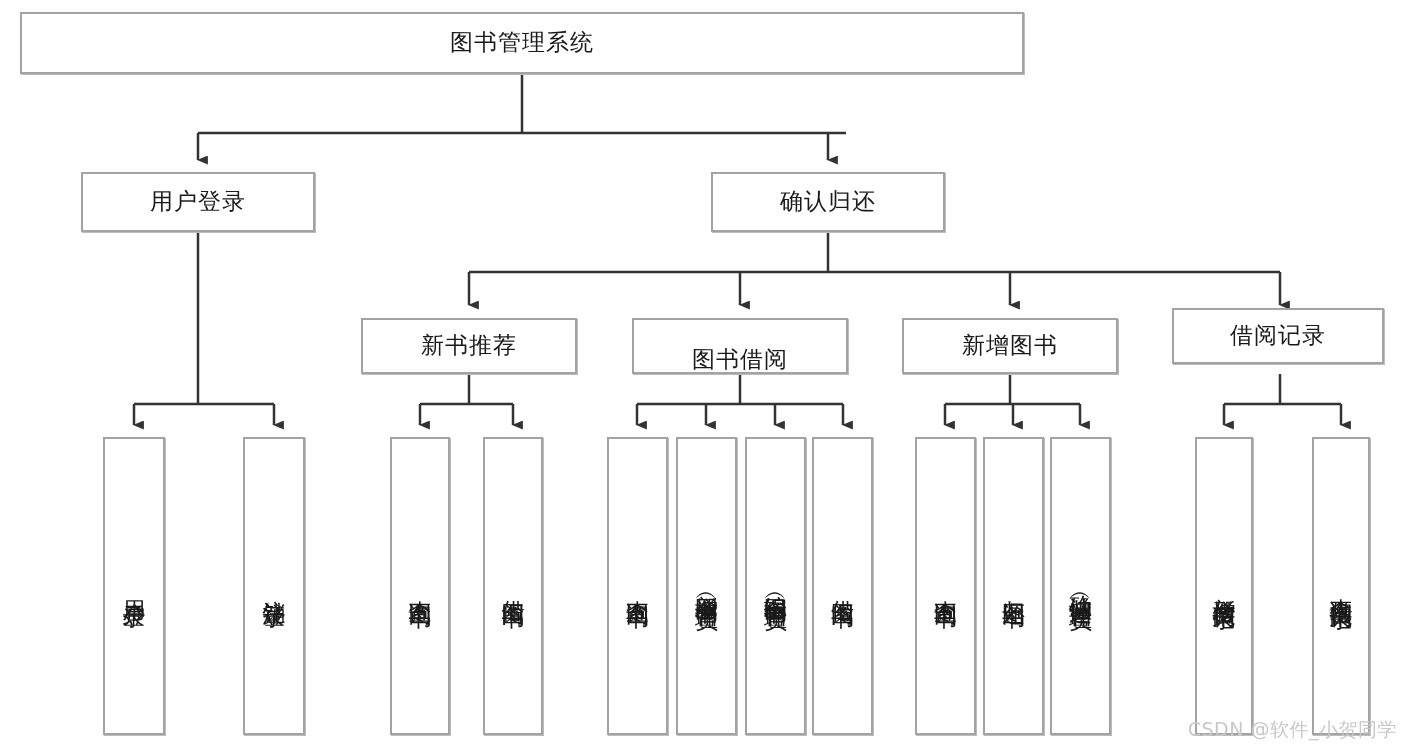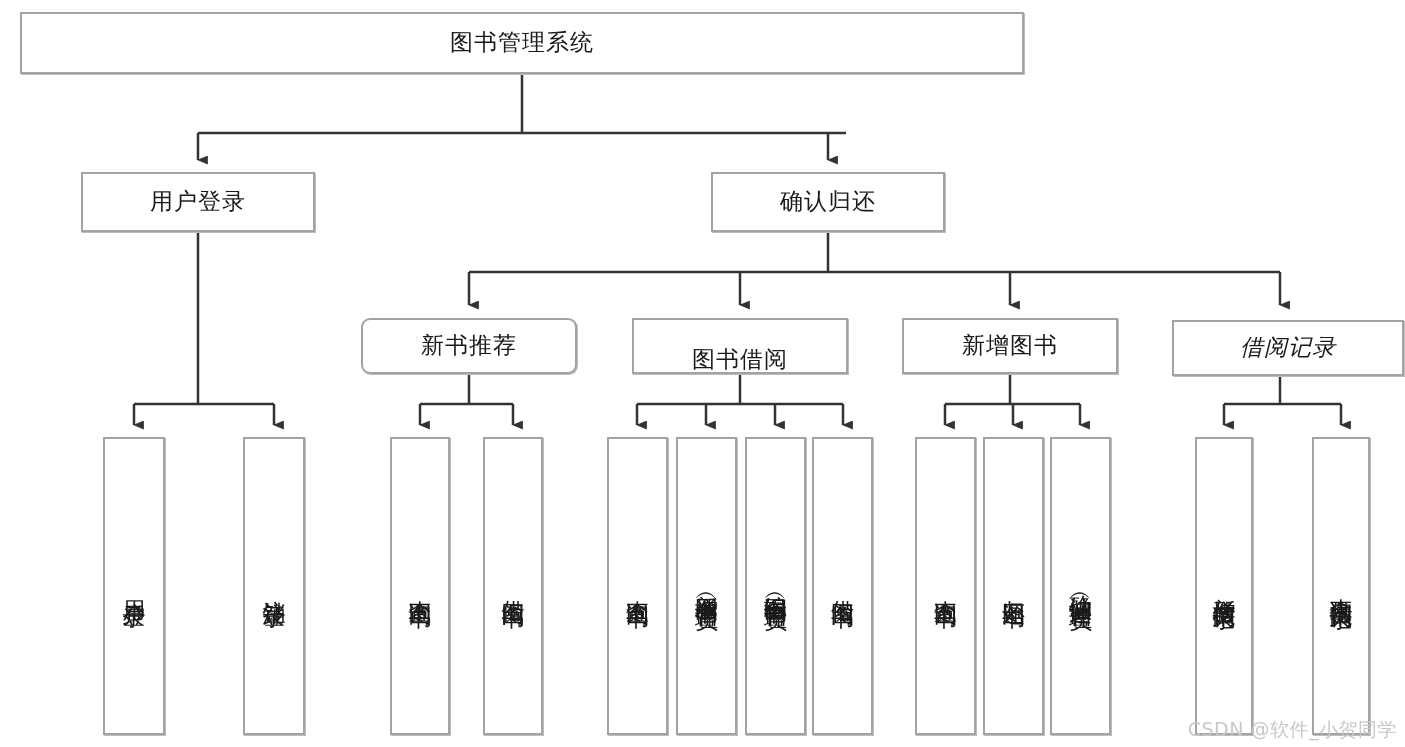--- a/index.html
+++ b/index.html
@@ -152,30 +152,30 @@
     <span>图书管理系统</span>
   </div>
 
   <div class="node-box horizontal" style="left:81px; top:172px; width:234px; height:60px;">
     <span>用户登录</span>
   </div>
   <div class="node-box horizontal" style="left:711px; top:172px; width:234px; height:60px;">
     <span>确认归还</span>
   </div>
 
-  <div class="node-box horizontal" style="left:361px; top:318px; width:216px; height:56px;border-radius:9px;">
+  <div class="node-box horizontal" style="left:361px; top:318px; width:216px; height:56px;">
     <span>新书推荐</span>
   </div>
   <div class="node-box horizontal" style="left:632px; top:318px; width:216px; height:56px;align-items:flex-end;">
     <span>图书借阅</span>
   </div>
   <div class="node-box horizontal" style="left:902px; top:318px; width:216px; height:56px;">
     <span>新增图书</span>
   </div>
-  <div class="node-box horizontal" style="left:1172px; top:320px; width:232px; height:56px;font-style:italic;">
+  <div class="node-box horizontal" style="left:1172px; top:308px; width:212px; height:56px;">
     <span>借阅记录</span>
   </div>
 
   <div class="node-box vertical" style="left:103px; top:437px; width:62px; height:298px;">
     <span class="label-v">用户登录</span>
   </div>
   <div class="node-box vertical" style="left:243px; top:437px; width:62px; height:298px;">
     <span class="label-v">注销登录</span>
   </div>
 

